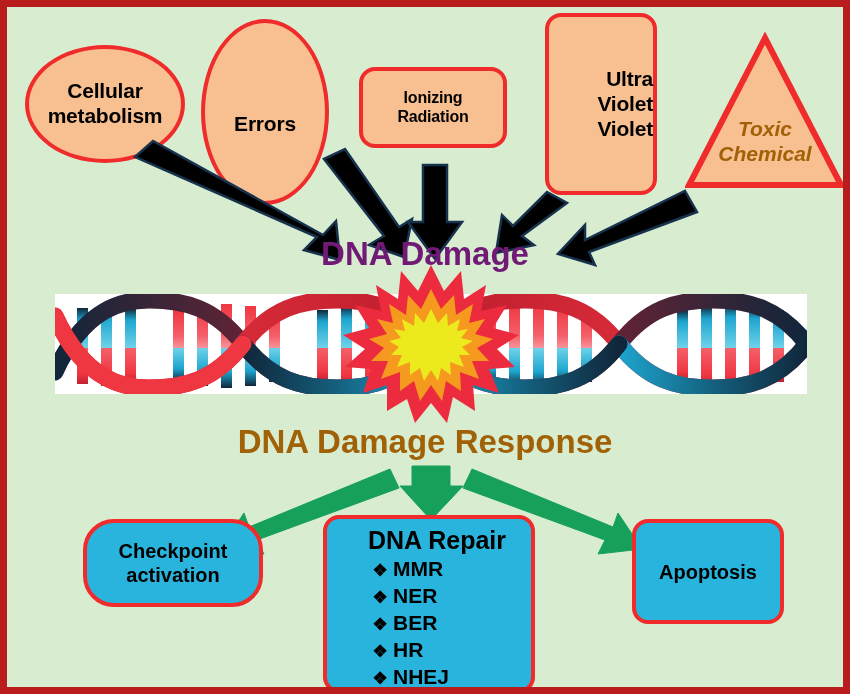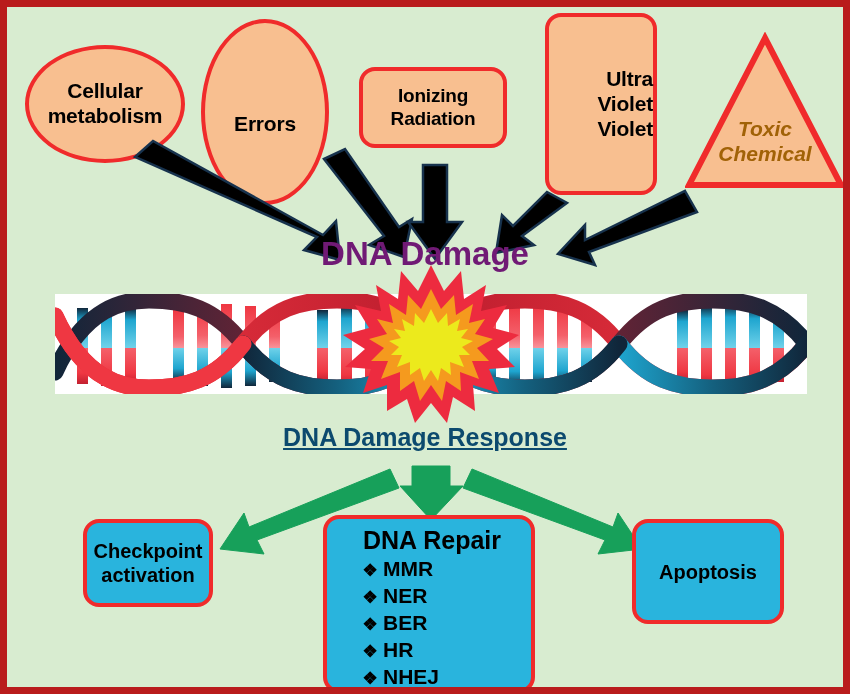--- a/index.html
+++ b/index.html
@@ -61,23 +61,22 @@
     text-align: center;
     font-weight: bold;
     white-space: nowrap;
   }
   #dna-damage-label {
     color: #701a75;
     font-size: 33px;
     letter-spacing: 0px;
   }
   #ddr-label {
-    color: #0c4a6e;
-    font-size: 25px;
-    text-decoration: underline;
+    color: #a16207;
+    font-size: 33px;
   }
 
   
   #dna-band {
     position: absolute;
     background: #ffffff;
   }
 
   
   .outcome {
@@ -89,21 +88,21 @@
     color: #000;
     font-weight: bold;
     display: flex;
     align-items: center;
     justify-content: center;
     text-align: center;
     line-height: 1.2;
   }
   #repair-box {
     display: block;
-    padding: 6px 10px 8px 16px;
+    padding: 6px 10px 8px 26px;
   }
   #repair-title {
     text-align: center;
     font-size: 25px;
     font-weight: bold;
     margin-bottom: 1px;
   }
   .repair-item {
     display: flex;
     align-items: baseline;
@@ -137,21 +136,21 @@
     </span>
   </div>
 
   <div class="src ellipse" id="src-replication" style="left:194px; top:12px; width:128px; height:186px; font-size:21px;">
     <span>
       <br>
       <span>Errors</span>
     </span>
   </div>
 
-  <div class="src rounded" id="src-ionizing" style="left:352px; top:60px; width:148px; height:81px; font-size:19px;">
+  <div class="src rounded" id="src-ionizing" style="left:352px; top:60px; width:148px; height:81px; font-size:16px;">
     <span>
       <span>Ionizing</span><br>
       <span>Radiation</span>
     </span>
   </div>
 
   <div class="src rounded" id="src-uv" style="left:538px; top:6px; width:112px; height:182px; font-size:21px; align-items:flex-start; padding-top:50px;text-align:right;">
     <span>
       <span>Ultra Violet</span><br>
       <span>Violet</span>
@@ -340,21 +339,21 @@
 
     <g>
       <polygon class="grnarrow" points="383,462 392,481 250,533 257,547 213,542 237,506 242,520"></polygon>
     </g>
 
     <g>
       <polygon class="grnarrow" points="465,462 456,481 598,533 591,547 635,542 611,506 606,520"></polygon>
     </g>
   </svg>
 
-  <div class="outcome" id="checkpoint-box" style="left:76px; top:512px; width:130px; height:88px; font-size:20px;">
+  <div class="outcome" id="checkpoint-box" style="left:76px; top:512px; width:180px; height:88px; font-size:20px;border-radius:31px;">
     <span>
       <span>Checkpoint</span><br>
       <span>activation</span>
     </span>
   </div>
 
   <div class="outcome" id="repair-box" style="left:316px; top:508px; width:212px; height:178px;">
     <div id="repair-title">DNA Repair</div>
     <div id="repair-list">
         <div class="repair-item">

